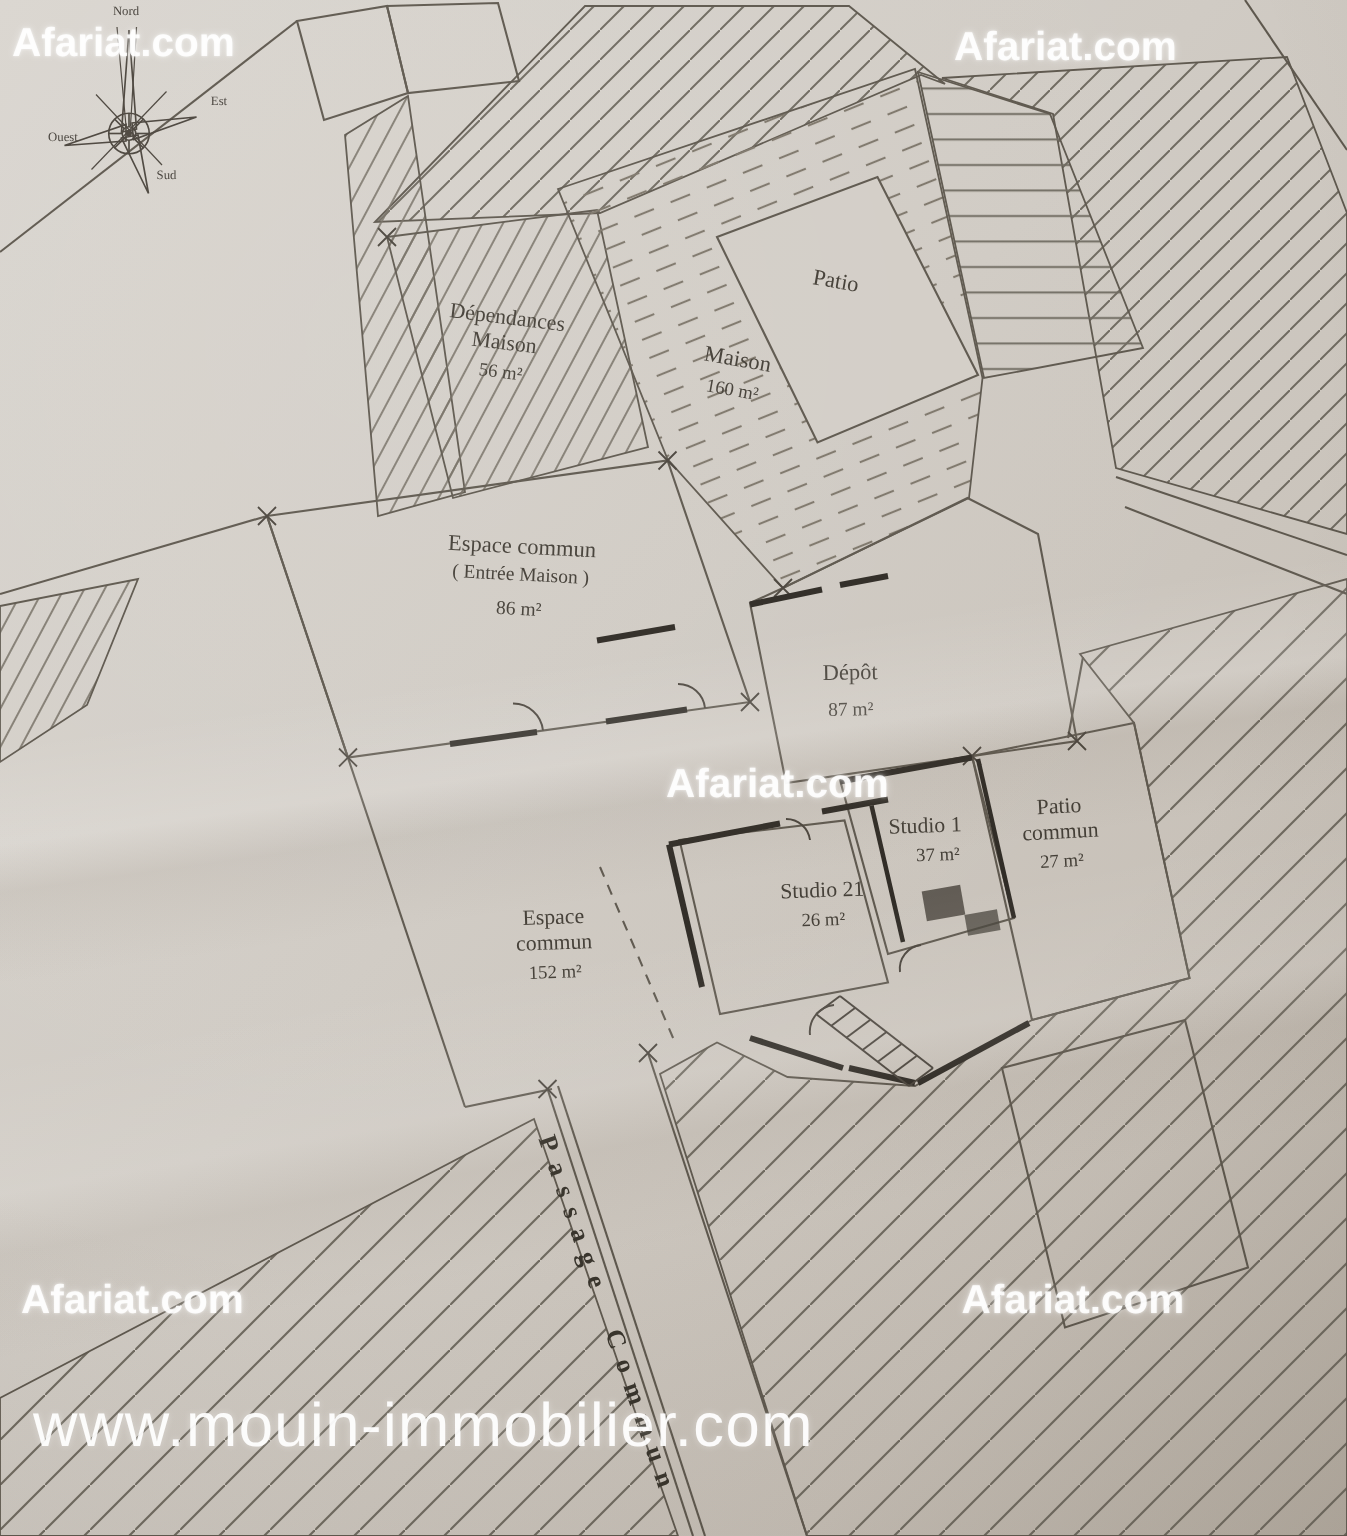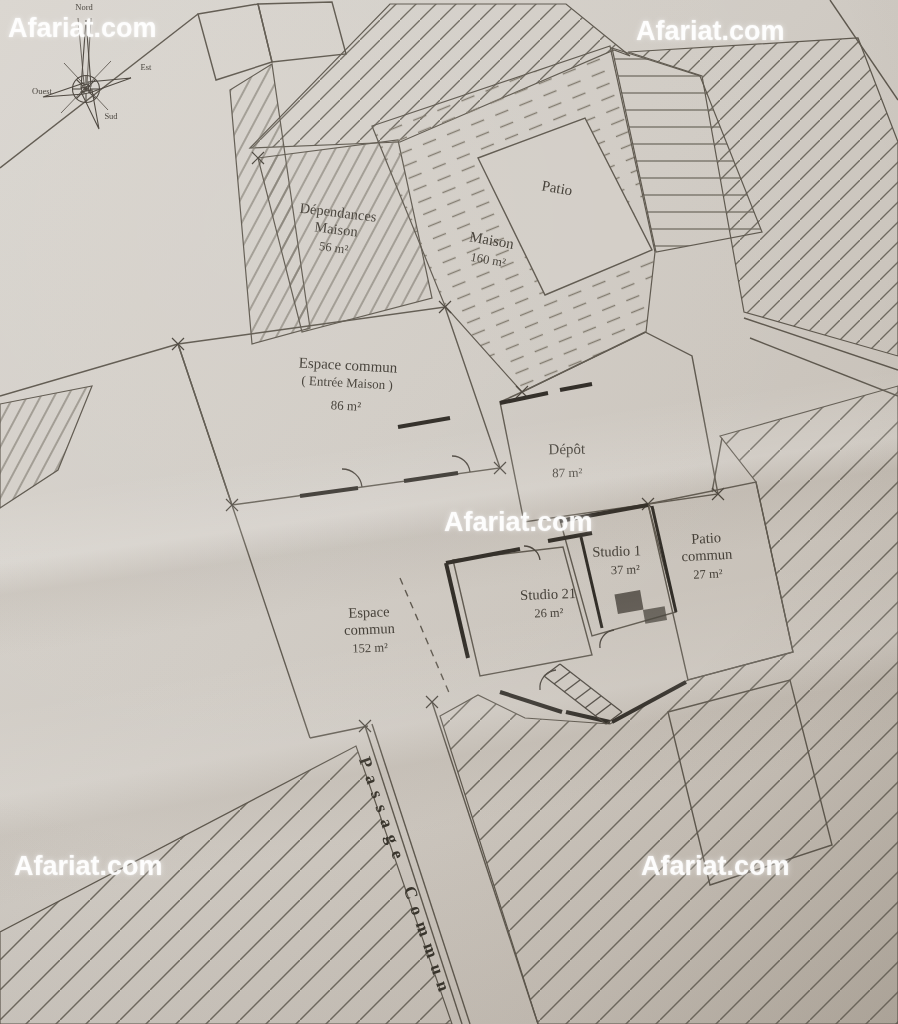--- a/index.html
+++ b/index.html
@@ -233,14 +233,15 @@
 
   <div class="overlay crease1"></div>
   <div class="overlay crease2"></div>
   <div class="overlay vignette"></div>
 
   <div class="wm" style="left:8px;top:13px">Afariat.com</div>
   <div class="wm" style="left:636px;top:16px">Afariat.com</div>
   <div class="wm" style="left:444px;top:507px">Afariat.com</div>
   <div class="wm" style="left:14px;top:851px">Afariat.com</div>
   <div class="wm" style="left:641px;top:851px">Afariat.com</div>
+  <div class="wm-site">www.mouin-immobilier.com</div>
 
 </div>
 
 </body></html>

